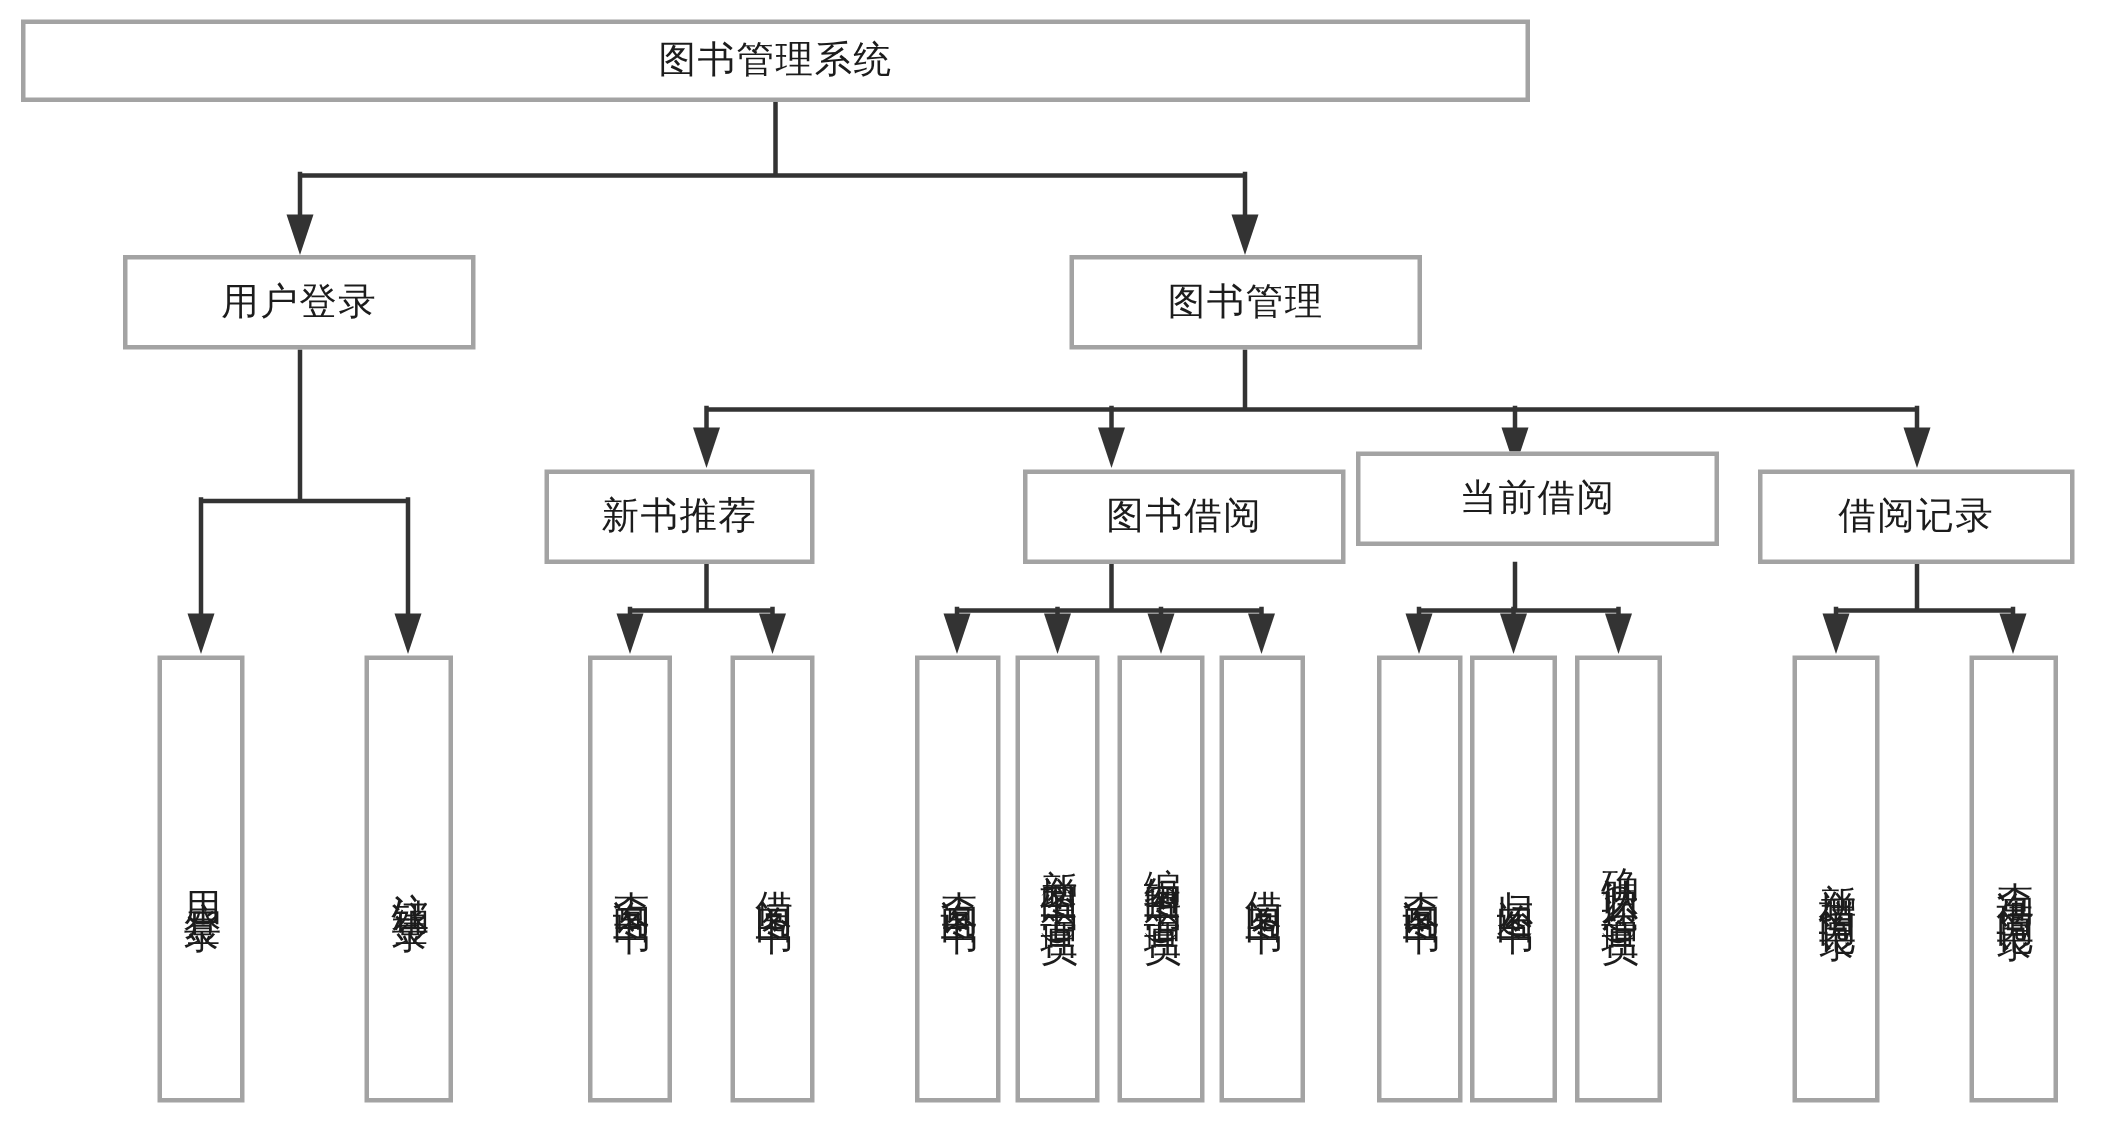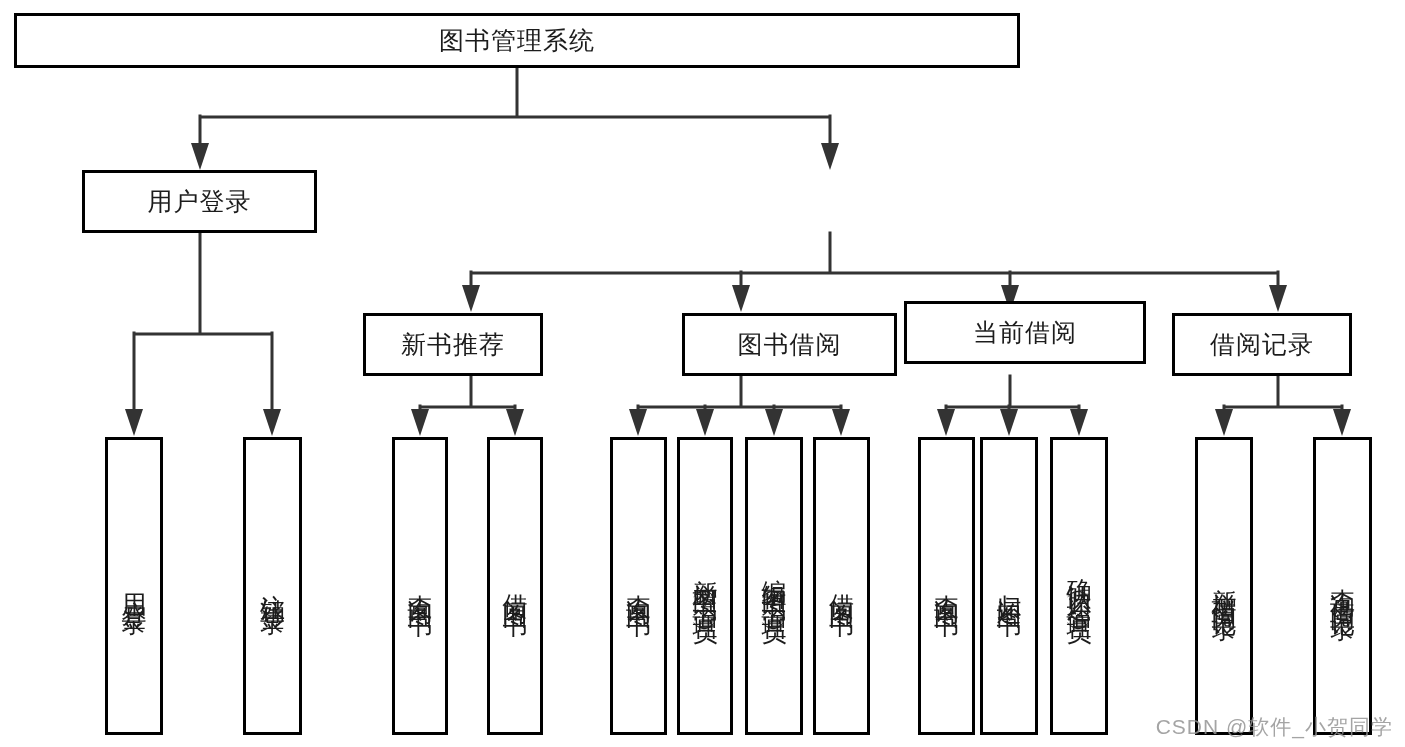--- a/index.html
+++ b/index.html
@@ -7,21 +7,21 @@
     position: relative;
     width: 1405px;
     height: 747px;
     background: #ffffff;
     font-family: "Liberation Sans", "DejaVu Sans", sans-serif;
     overflow: hidden;
   }
   .box {
     position: absolute;
     box-sizing: border-box;
-    border: 3px solid #000000;
+    border: 3px solid #a3a3a3;
     background: #ffffff;
     display: flex;
     align-items: center;
     justify-content: center;
     font-size: 25px;
     color: #1c1c1c;
     text-align: center;
     line-height: 1;
     letter-spacing: 1px;
     font-family: Liberation Serif, serif;
@@ -95,39 +95,39 @@
       <use href="#arr" x="1009" y="436"></use>
       <use href="#arr" x="1079" y="436"></use>
       <use href="#arr" x="1224" y="436"></use>
       <use href="#arr" x="1342" y="436"></use>
     </g>
   </svg>
 
   <div class="box" style="left:14px; top:13px; width:1006px; height:55px;">图书管理系统</div>
 
   <div class="box" style="left:82px; top:170px; width:235px; height:63px;">用户登录</div>
+  <div class="box" style="left:713px; top:170px; width:235px; height:63px;">图书管理</div>
 
   <div class="box" style="left:363px; top:313px; width:180px; height:63px;">新书推荐</div>
   <div class="box" style="left:634px; top:313px; width:215px; height:63px;margin-left:48px;">图书借阅</div>
   <div class="box" style="left:904px; top:301px; width:242px; height:63px;">当前借阅</div>
-  <div class="box" style="left:1172px; top:313px; width:180px; height:63px;">借阅记录</div>
+  <div class="box" style="left:1172px; top:313px; width:211px; height:63px;">借阅记录</div>
 
   <div class="box v" style="left:105px; top:437px; width:58px; height:298px;">用户登录</div>
   <div class="box v" style="left:243px; top:437px; width:59px; height:298px;">注销登录</div>
 
   <div class="box v" style="left:392px; top:437px; width:56px; height:298px;">查询图书</div>
   <div class="box v" style="left:487px; top:437px; width:56px; height:298px;">借阅图书</div>
 
   <div class="box v" style="left:610px; top:437px; width:57px; height:298px;">查询图书</div>
   <div class="box v" style="left:677px; top:437px; width:56px; height:298px;">新增图书（管理员）</div>
   <div class="box v" style="left:745px; top:437px; width:58px; height:298px;">编辑图书（管理员）</div>
   <div class="box v" style="left:813px; top:437px; width:57px; height:298px;">借阅图书</div>
 
   <div class="box v" style="left:918px; top:437px; width:57px; height:298px;">查询图书</div>
   <div class="box v" style="left:980px; top:437px; width:58px; height:298px;">归还图书</div>
   <div class="box v" style="left:1050px; top:437px; width:58px; height:298px;">确认归还（管理员）</div>
 
   <div class="box v" style="left:1195px; top:437px; width:58px; height:298px;">新增借阅记录</div>
   <div class="box v" style="left:1313px; top:437px; width:59px; height:298px;">查询借阅记录</div>
 
-  <div class="watermark">CSDN @软件_小贺同学</div>
 
 </div>
 
 </body></html>

